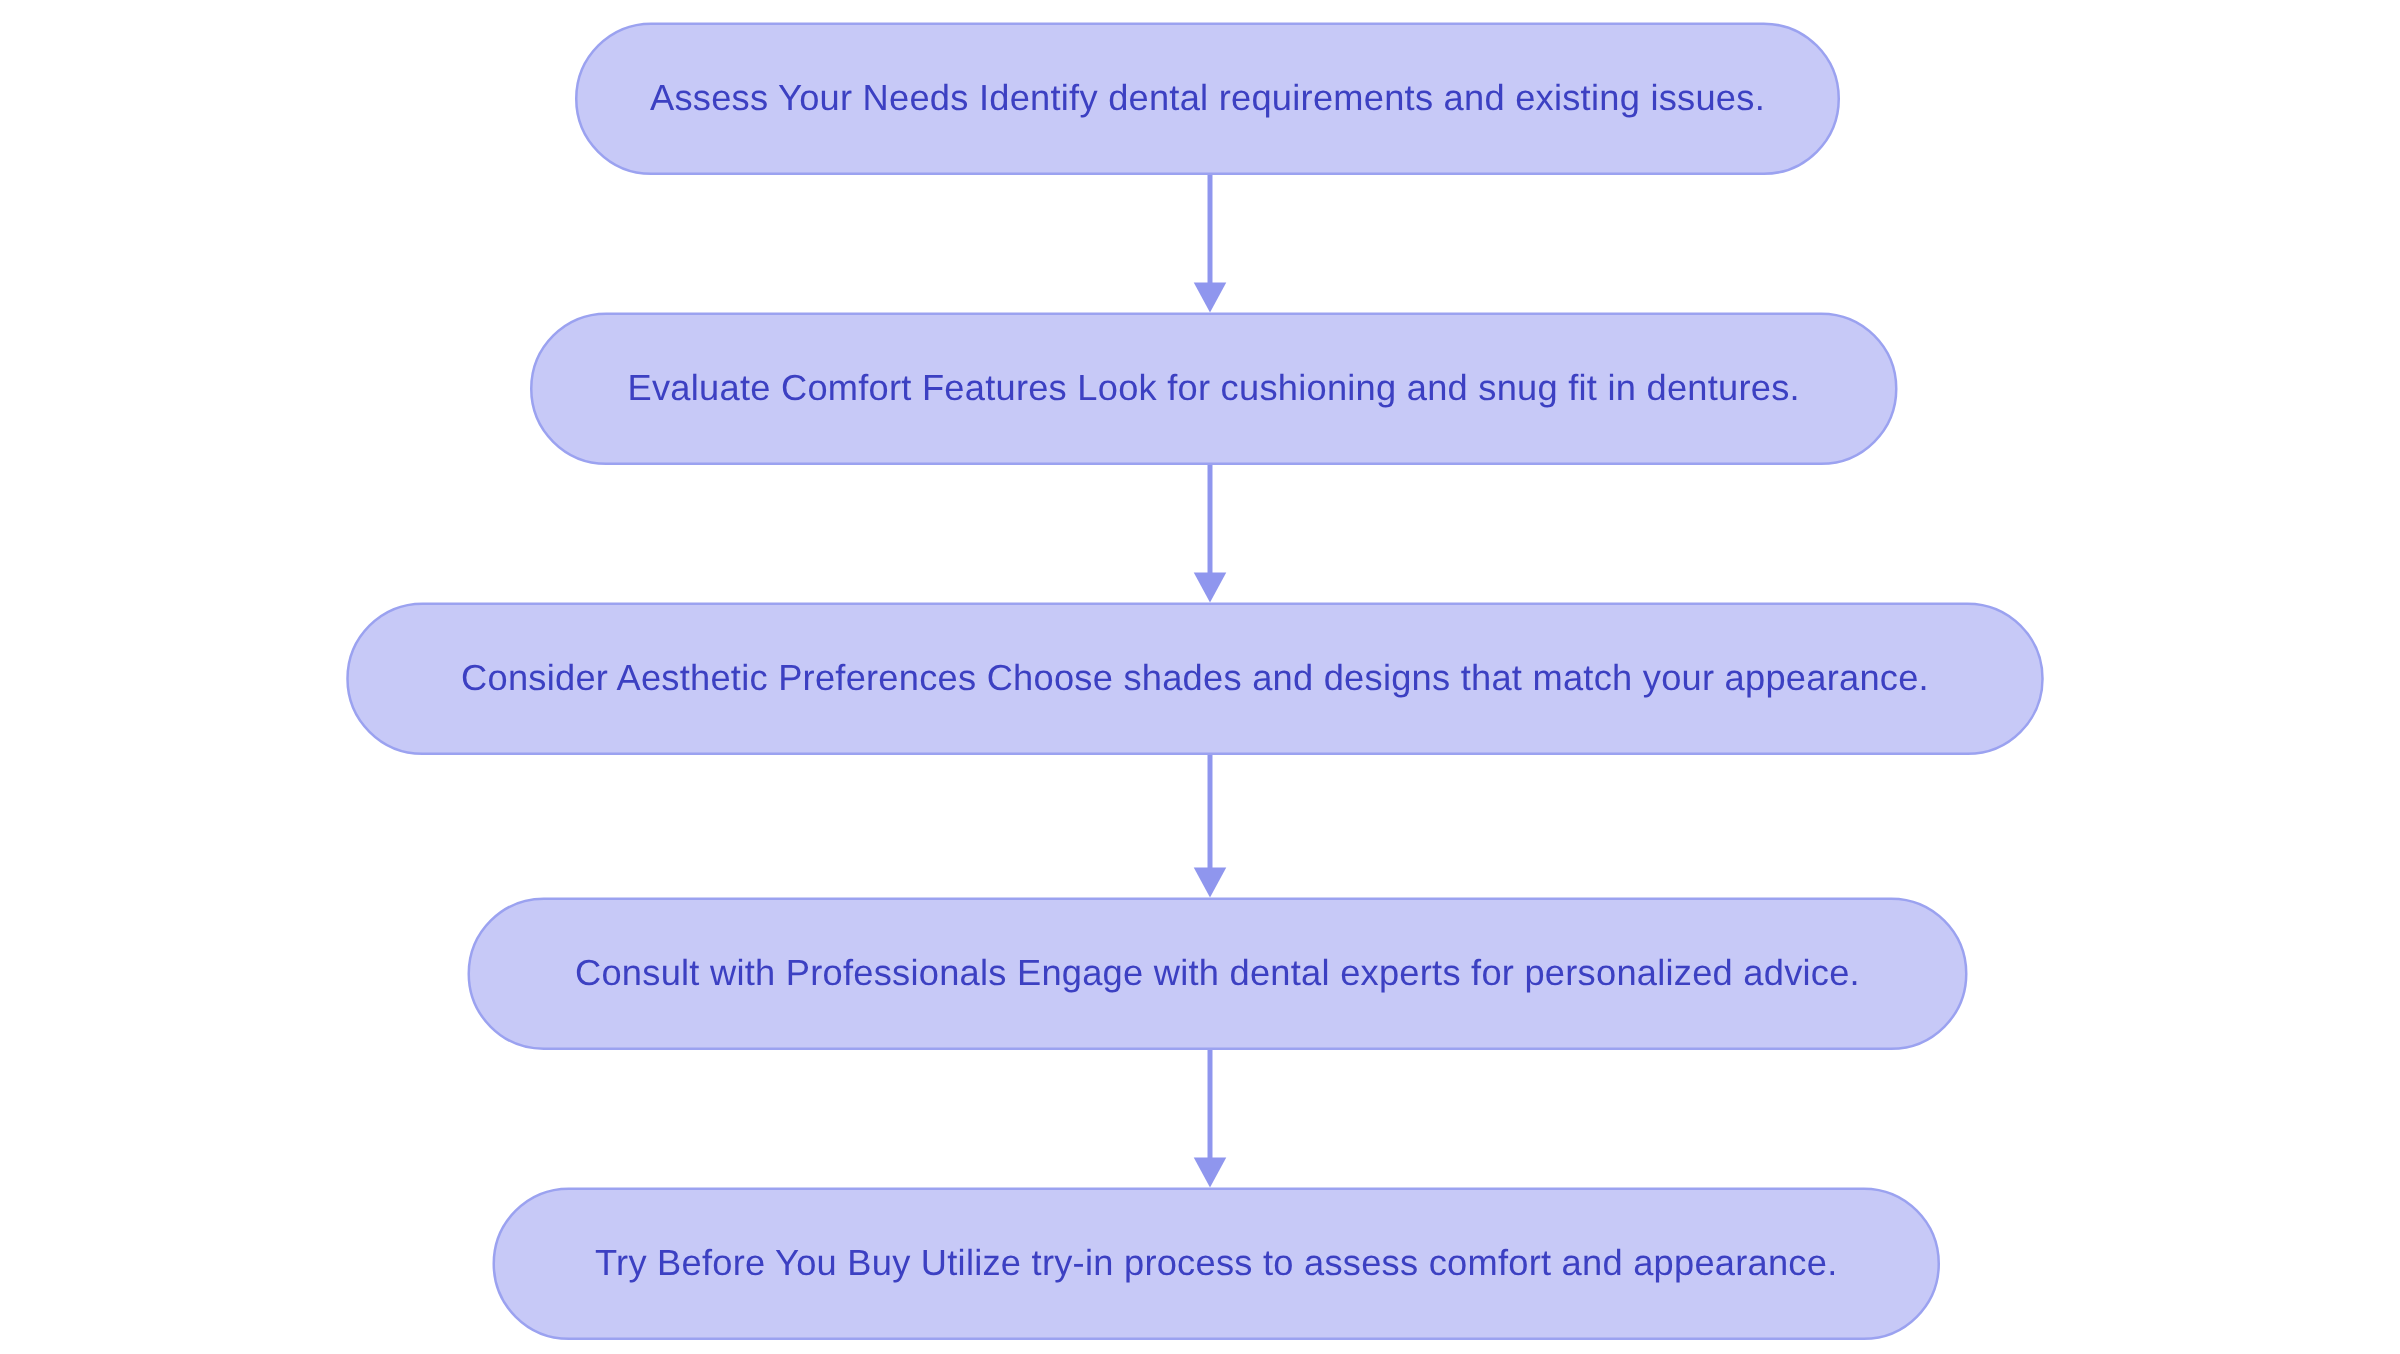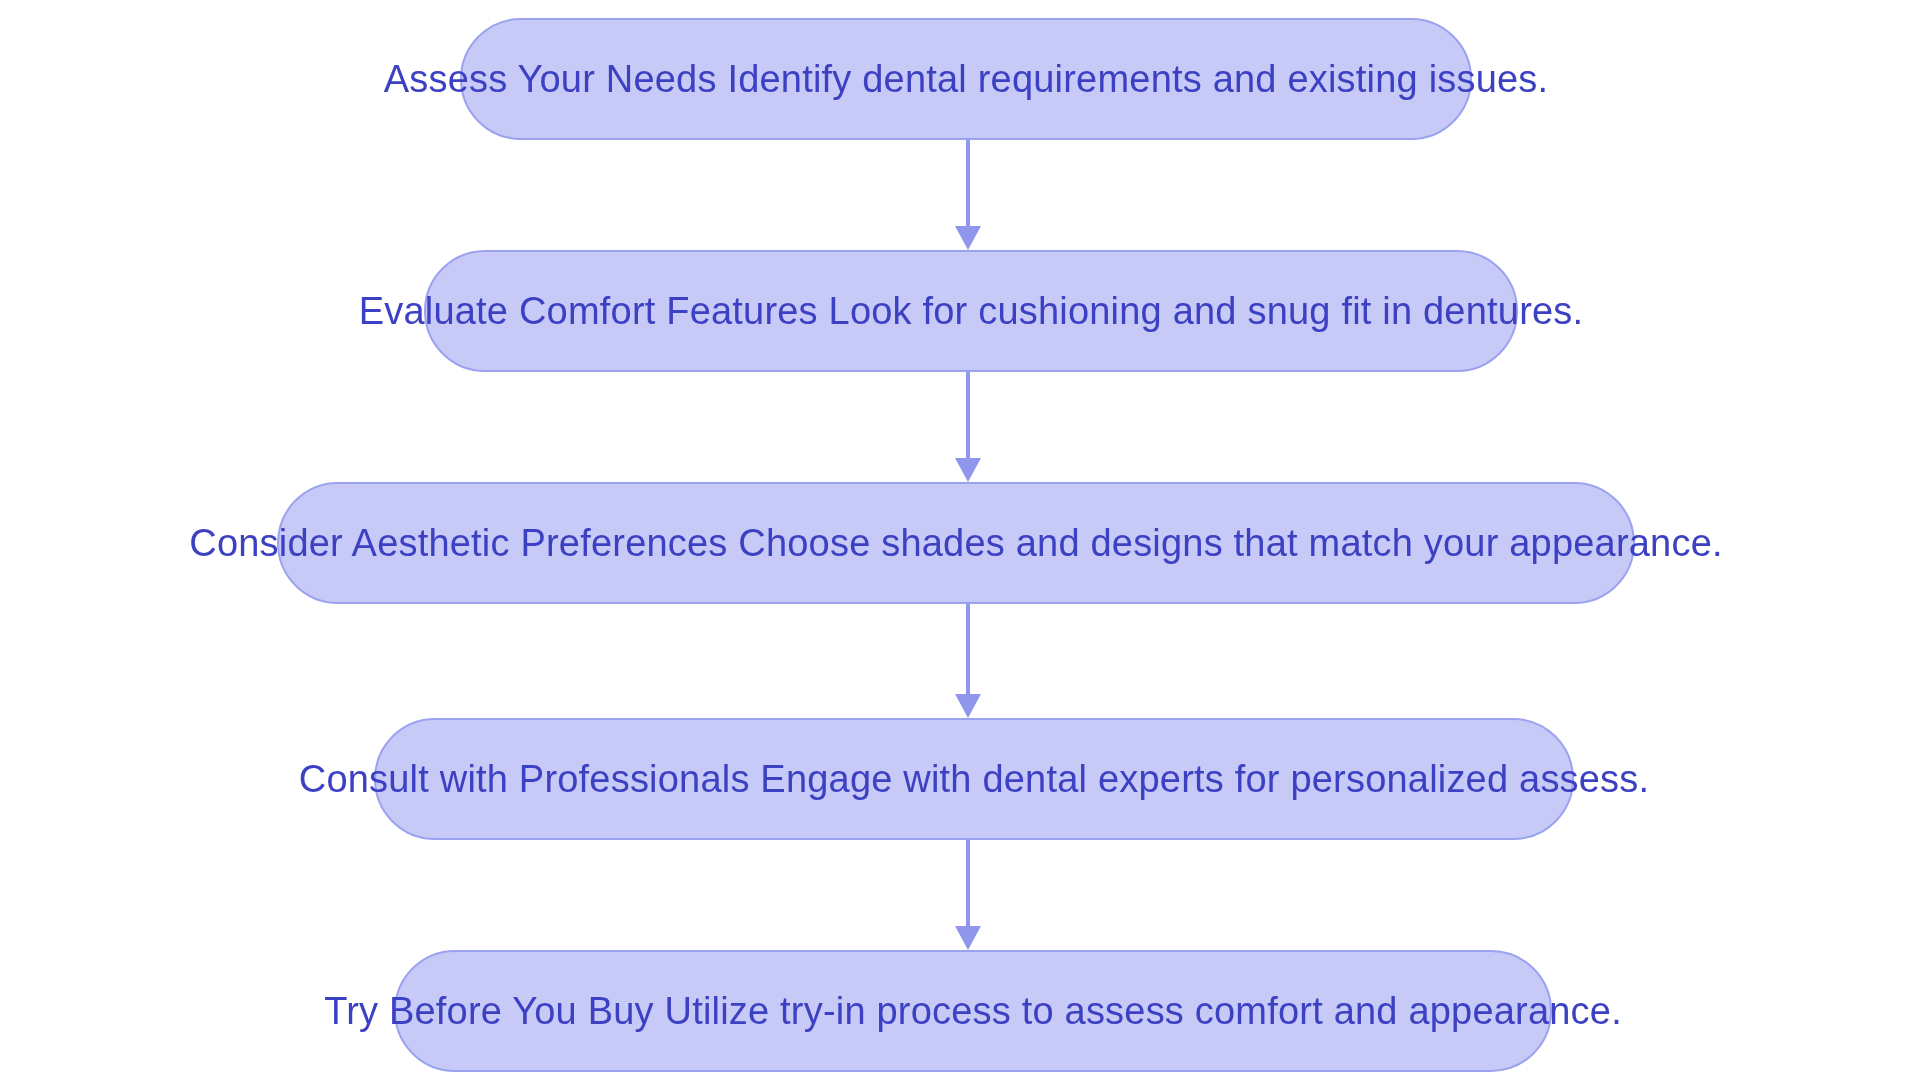--- a/index.html
+++ b/index.html
@@ -27,21 +27,21 @@
     border-radius: 61px;
     background: var(--node-fill);
     border: 2px solid var(--node-border);
     display: flex;
     align-items: center;
     justify-content: center;
     text-align: center;
   }
   .flow-node .node-label {
     color: var(--node-text);
-    font-size: 38px;
+    font-size: 29px;
     letter-spacing: 0.2px;
     white-space: nowrap;
   }
   .node-1 { left: 460px; top: 18px;  width: 1012px; }
   .node-2 { left: 424px; top: 250px; width: 1094px; justify-content: center; }
   .node-3 { left: 277px; top: 482px; width: 1358px; }
   .node-4 { left: 374px; top: 718px; width: 1200px; }
   .node-5 { left: 394px; top: 950px; width: 1158px; }
   .arrow-layer {
     position: absolute;
@@ -69,21 +69,21 @@
 
   <div class="flow-node node-2">
     <span class="node-label">Evaluate Comfort Features Look for cushioning and snug fit in dentures.</span>
   </div>
 
   <div class="flow-node node-3">
     <span class="node-label">Consider Aesthetic Preferences Choose shades and designs that match your appearance.</span>
   </div>
 
   <div class="flow-node node-4">
-    <span class="node-label">Consult with Professionals Engage with dental experts for personalized assess.</span>
+    <span class="node-label">Consult with Professionals Engage with dental experts for personalized advice.</span>
   </div>
 
   <div class="flow-node node-5">
     <span class="node-label">Try Before You Buy Utilize try-in process to assess comfort and appearance.</span>
   </div>
 
   <svg class="arrow-layer" viewBox="0 0 1920 1083" xmlns="http://www.w3.org/2000/svg">
     <g>
       <line x1="968" y1="140" x2="968" y2="228"></line>
       <polygon points="968,250 955,226 981,226"></polygon>

